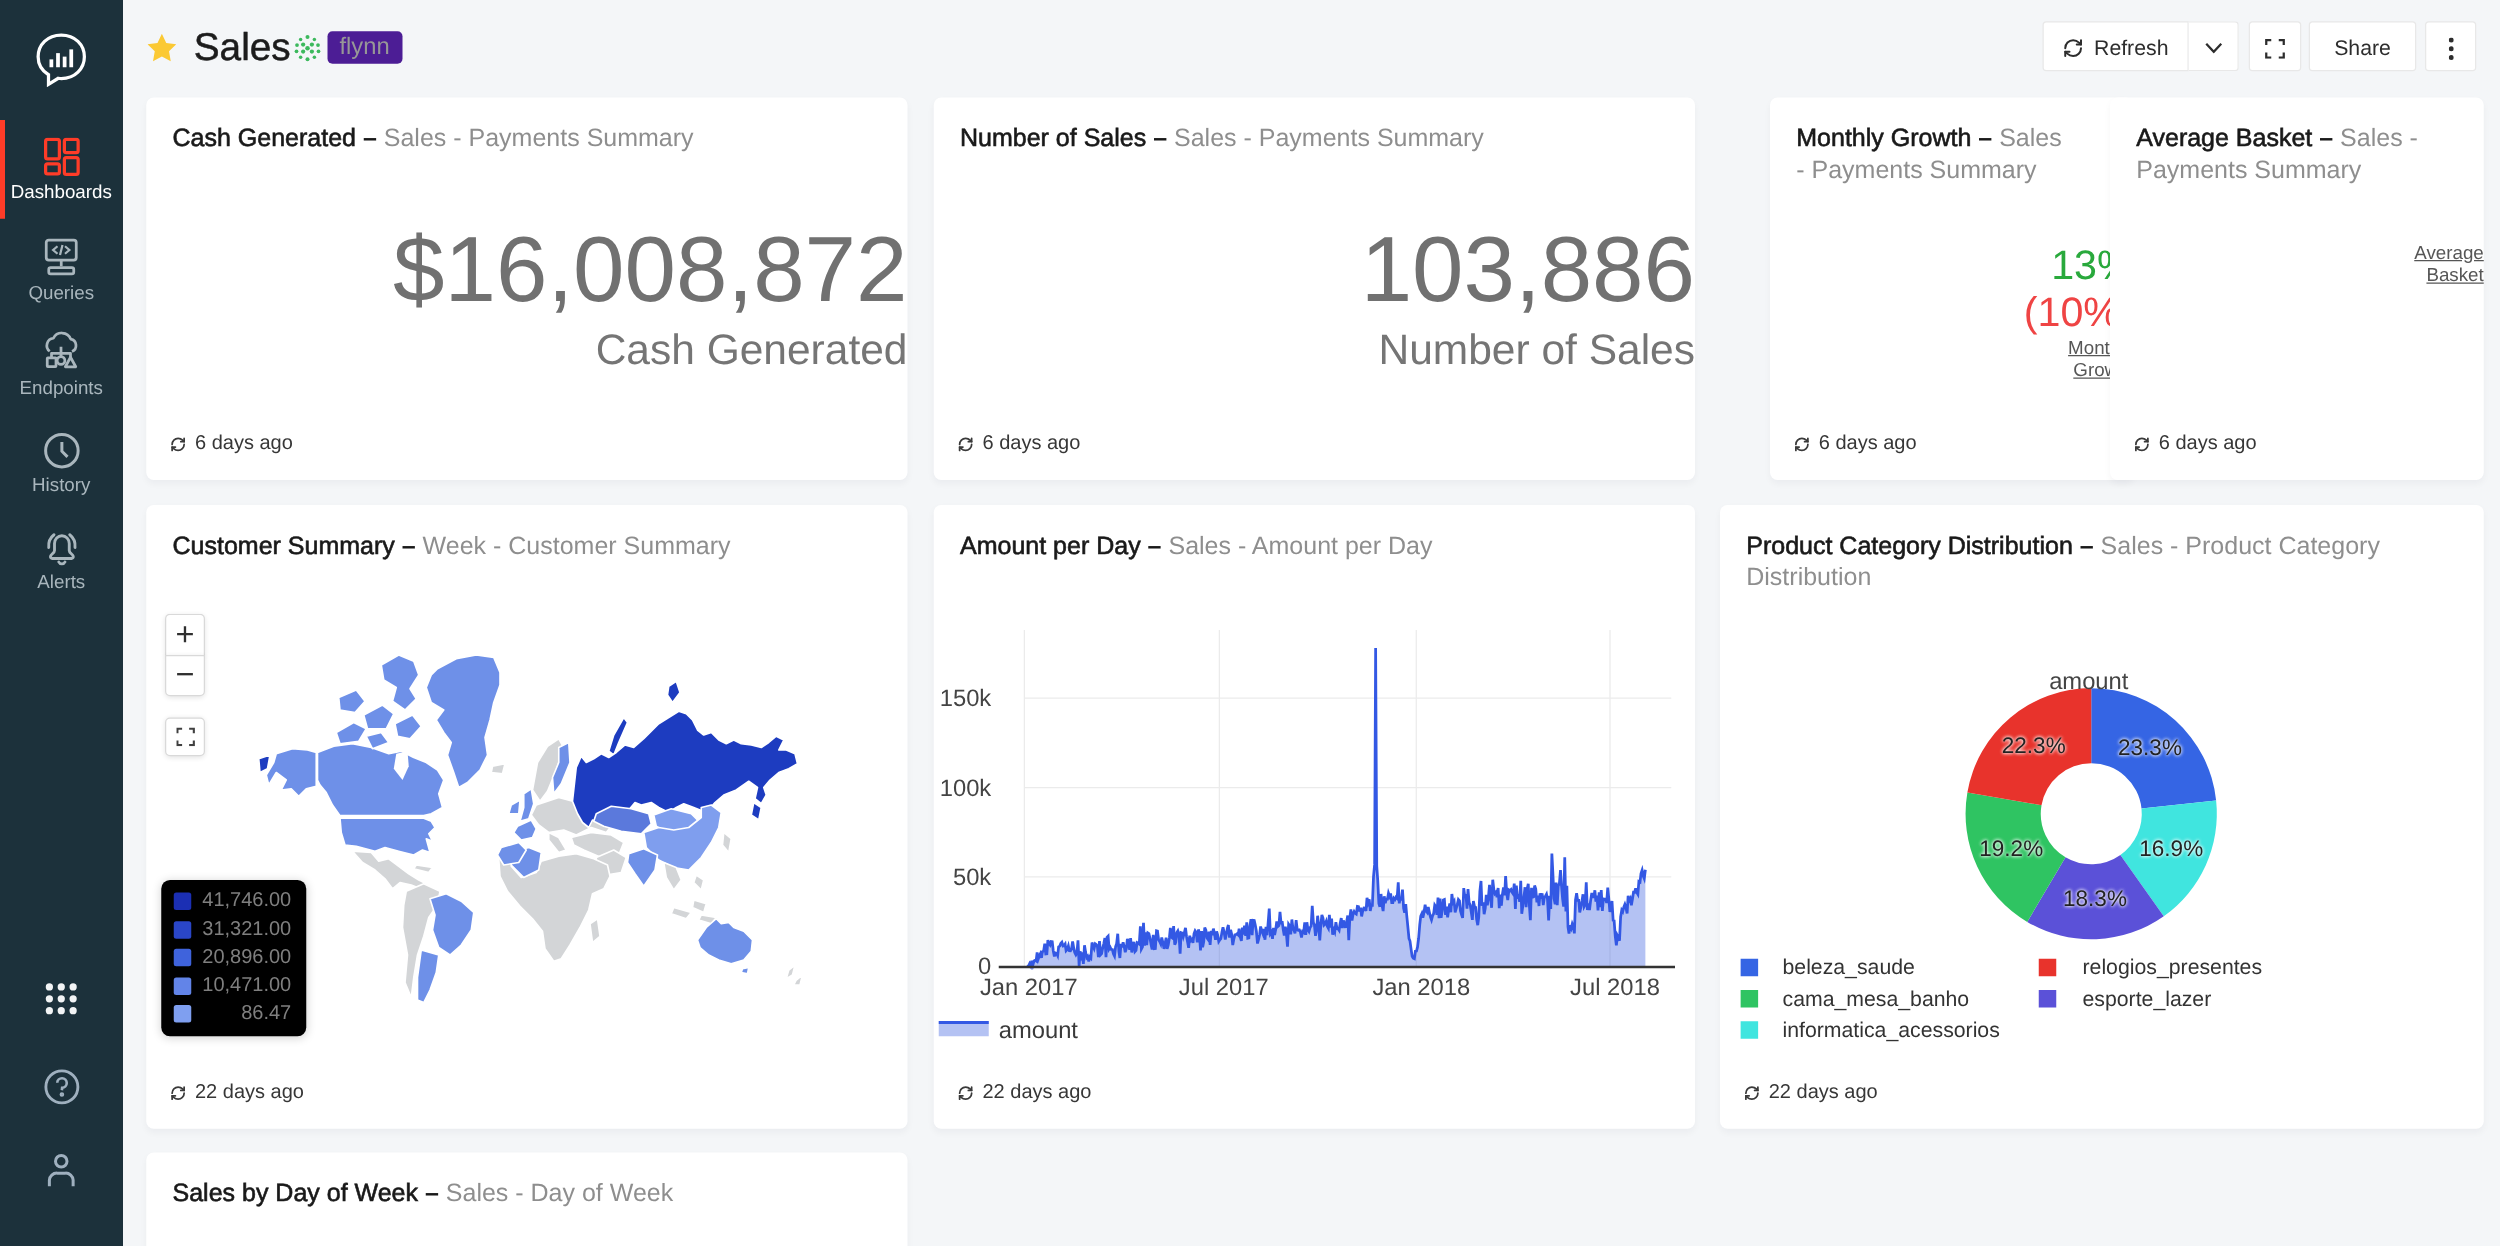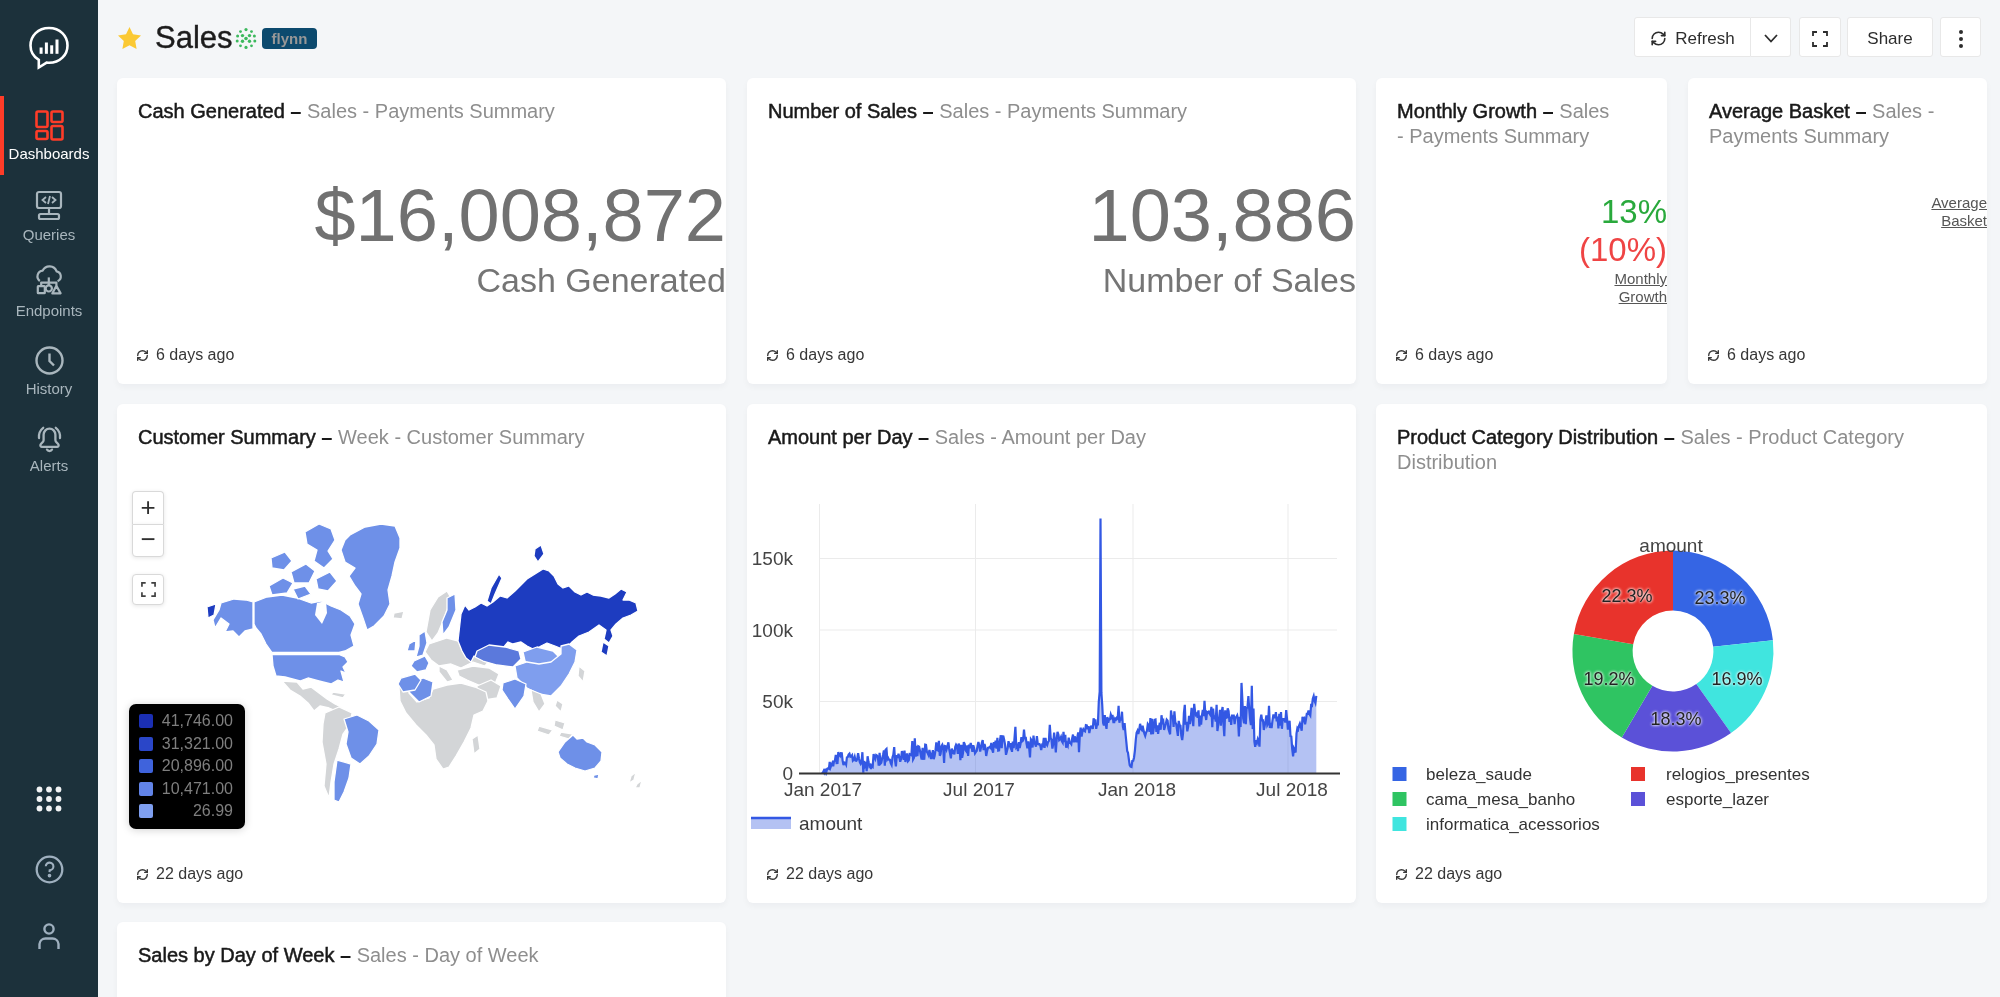--- a/index.html
+++ b/index.html
@@ -5,21 +5,21 @@
   font-family:"Liberation Sans", sans-serif; }
 .sidebar { position:fixed; left:0; top:0; width:98px; height:997px; background:#1c313b; z-index:5; }
 .navitem { position:absolute; left:0; width:98px; text-align:center; color:#a9b6bd; font-size:15px; }
 .navitem svg { display:block; margin:0 auto 4px; }
 .nav-active { color:#fff; }
 .redbar { position:absolute; left:0; top:96px; width:4px; height:79px; background:#ff3c28; }
 .botic { position:absolute; left:0; width:98px; text-align:center; }
 .hdr { position:absolute; left:98px; top:0; width:1902px; height:78px; }
 .hdr-title { position:absolute; left:20px; top:20px; display:flex; align-items:center; }
 .hdr-title h1 { font-size:31px; font-weight:400; -webkit-text-stroke:0.4px #1c1c1c; color:#1c1c1c; margin:0 2px 0 14px; }
-.tag { background:#0c4a6e; color:#979797; font-size:15px; padding:2px 10px; border-radius:4px; margin-left:5px;font-weight:bold; }
+.tag { background:#4c1d95; color:#979797; font-size:19px; padding:2px 10px; border-radius:4px; margin-left:5px; }
 .btn { position:absolute; top:17px; height:40px; background:#fff; border:1px solid #e8e8e8;
   border-radius:3px; font-size:17px; color:#2d2d2d; display:flex; align-items:center; justify-content:center; padding-top:3px; }
 .card { position:absolute; background:#fff; border-radius:6px; box-shadow:0 3px 6px rgba(20,30,40,0.04); }
 .ctitle { position:absolute; left:21px; top:21px; right:18px; font-size:20px; color:#8e8e8e; line-height:25px; }
 .tstrong { color:#191919; -webkit-text-stroke:0.5px #191919; }
 .tdash { color:#191919; font-weight:700; }
 .cfoot { position:absolute; left:19px; bottom:20px; font-size:16px; color:#373737; display:flex; align-items:center; }
 .cfoot .ric { margin-right:7px; }
 .counter { position:absolute; left:0; right:0; text-align:right; color:#717171; }
 .cval { font-size:74px; line-height:76px; }
@@ -207,21 +207,21 @@
           <path d="M1.7 6.5 a4.8 4.8 0 0 1 4.8 -4.8 5.2 5.2 0 0 1 3.6 1.46 L11.3 4.33"></path>
           <path d="M11.3 1.7 v2.63 h-2.63"></path>
           <path d="M11.3 6.5 a4.8 4.8 0 0 1 -4.8 4.8 5.2 5.2 0 0 1 -3.6 -1.46 L1.7 8.67"></path>
           <path d="M4.33 8.67 H1.7 v2.63"></path>
         </g>
       </svg>
       <span>6 days ago</span>
     </div>
 </div>
 
-<div class="card" style="left:1376px;top:78px;width:291px;height:306px;">
+<div class="card" style="left:1416px;top:78px;width:291px;height:306px;">
   <div class="ctitle"><span class="tstrong">Monthly Growth</span><span class="tdash"> – </span><span class="sub">Sales<br>- Payments Summary</span></div>
   <div class="counter" style="top:115px;margin-left:37px;">
     <div class="cval-s" style="color:#29a93c">13%</div>
     <div class="ctrend">(10%)</div>
     <div class="clab-s">Monthly<br>Growth</div>
   </div>
   <div class="cfoot">
       <svg class="ric" width="13" height="13" viewBox="0 0 13 13">
         <g fill="none" stroke="#3a3a3a" stroke-width="1.4" stroke-linecap="round" stroke-linejoin="round">
           <path d="M1.7 6.5 a4.8 4.8 0 0 1 4.8 -4.8 5.2 5.2 0 0 1 3.6 1.46 L11.3 4.33"></path>
@@ -326,21 +326,21 @@
 <div class="mlrow">
         <span class="mlsw" style="background:#3f63dc"></span>
         <span class="mlval">20,896.00</span>
       </div>
 <div class="mlrow">
         <span class="mlsw" style="background:#6284e8"></span>
         <span class="mlval">10,471.00</span>
       </div>
 <div class="mlrow">
         <span class="mlsw" style="background:#7f9ff0"></span>
-        <span class="mlval">26.99</span>
+        <span class="mlval">86.47</span>
       </div>
   </div>
   <div class="cfoot">
       <svg class="ric" width="13" height="13" viewBox="0 0 13 13">
         <g fill="none" stroke="#3a3a3a" stroke-width="1.4" stroke-linecap="round" stroke-linejoin="round">
           <path d="M1.7 6.5 a4.8 4.8 0 0 1 4.8 -4.8 5.2 5.2 0 0 1 3.6 1.46 L11.3 4.33"></path>
           <path d="M11.3 1.7 v2.63 h-2.63"></path>
           <path d="M11.3 6.5 a4.8 4.8 0 0 1 -4.8 4.8 5.2 5.2 0 0 1 -3.6 -1.46 L1.7 8.67"></path>
           <path d="M4.33 8.67 H1.7 v2.63"></path>
         </g>

